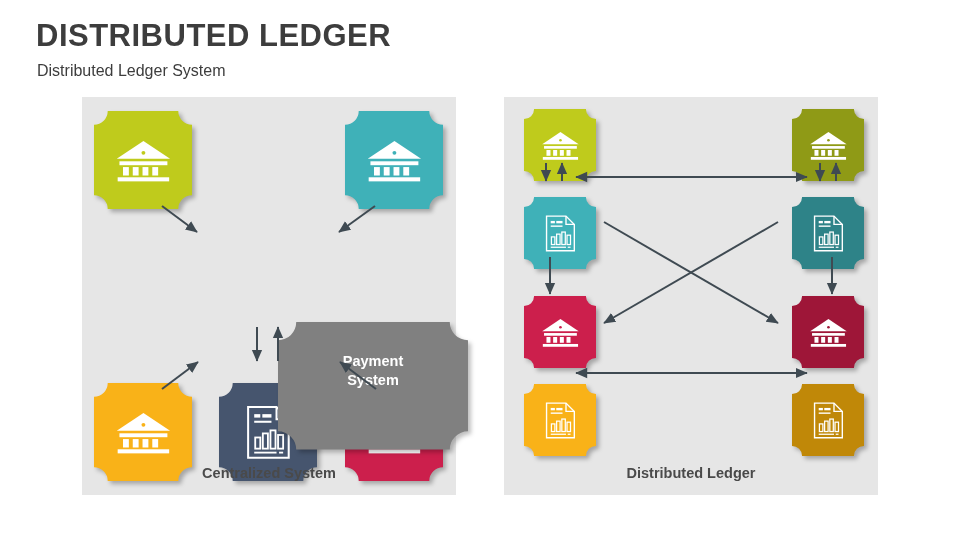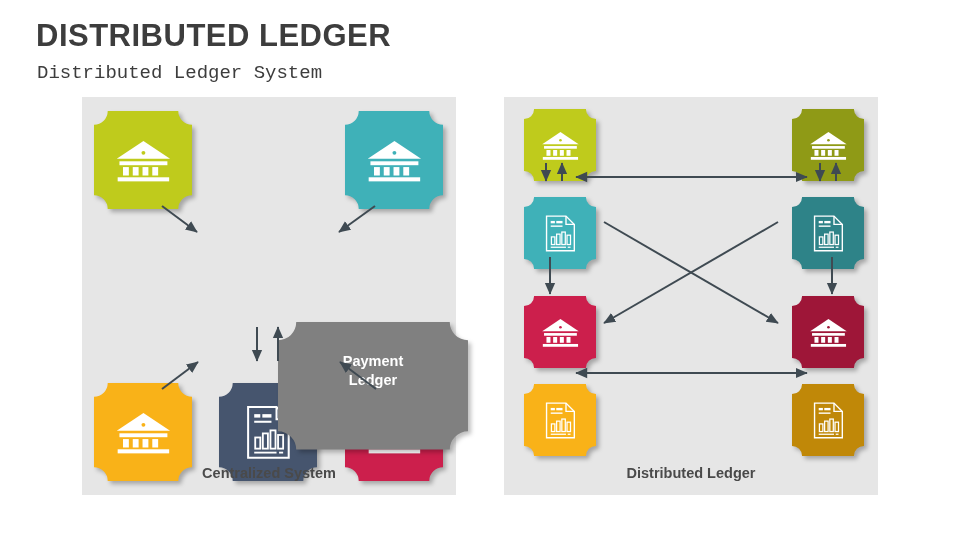--- a/index.html
+++ b/index.html
@@ -23,25 +23,24 @@
     font-size: 31px;
     font-weight: bold;
     color: #3d3d3d;
     letter-spacing: 0.5px;
     white-space: nowrap;
   }
   #slide-subtitle {
     position: absolute;
     left: 37px;
     top: 62px;
-    font-size: 19px;
+    font-size: 16px;
     font-weight: normal;
     color: #3d3d3d;
     white-space: nowrap;
-    font-family: Liberation Mono, monospace;
   }
 
   
   .panel {
     position: absolute;
     top: 97px;
     width: 374px;
     height: 398px;
     background: #e6e6e6;
   }
@@ -232,21 +231,21 @@
     </svg>
   </div>
 
   <div id="hub">
     <svg class="shape" viewBox="0 0 146 98" preserveAspectRatio="none">
       <path d="M0,14 A14,14 0 0 0 14,0 L132,0 A14,14 0 0 0 146,14 L146,84
                A14,14 0 0 0 132,98 L14,98 A14,14 0 0 0 0,84 Z" fill="#808080"></path>
     </svg>
     <div class="hub-text">
       <span>Payment</span>
-      <span>Ledger</span>
+      <span>System</span>
     </div>
   </div>
 
   <div class="panel-label">Centralized System</div>
 </div>
 
 <div class="panel" id="panel-distributed">
 
   <svg class="arrow-layer" viewBox="0 0 374 398" width="374" height="398">
     <defs>

